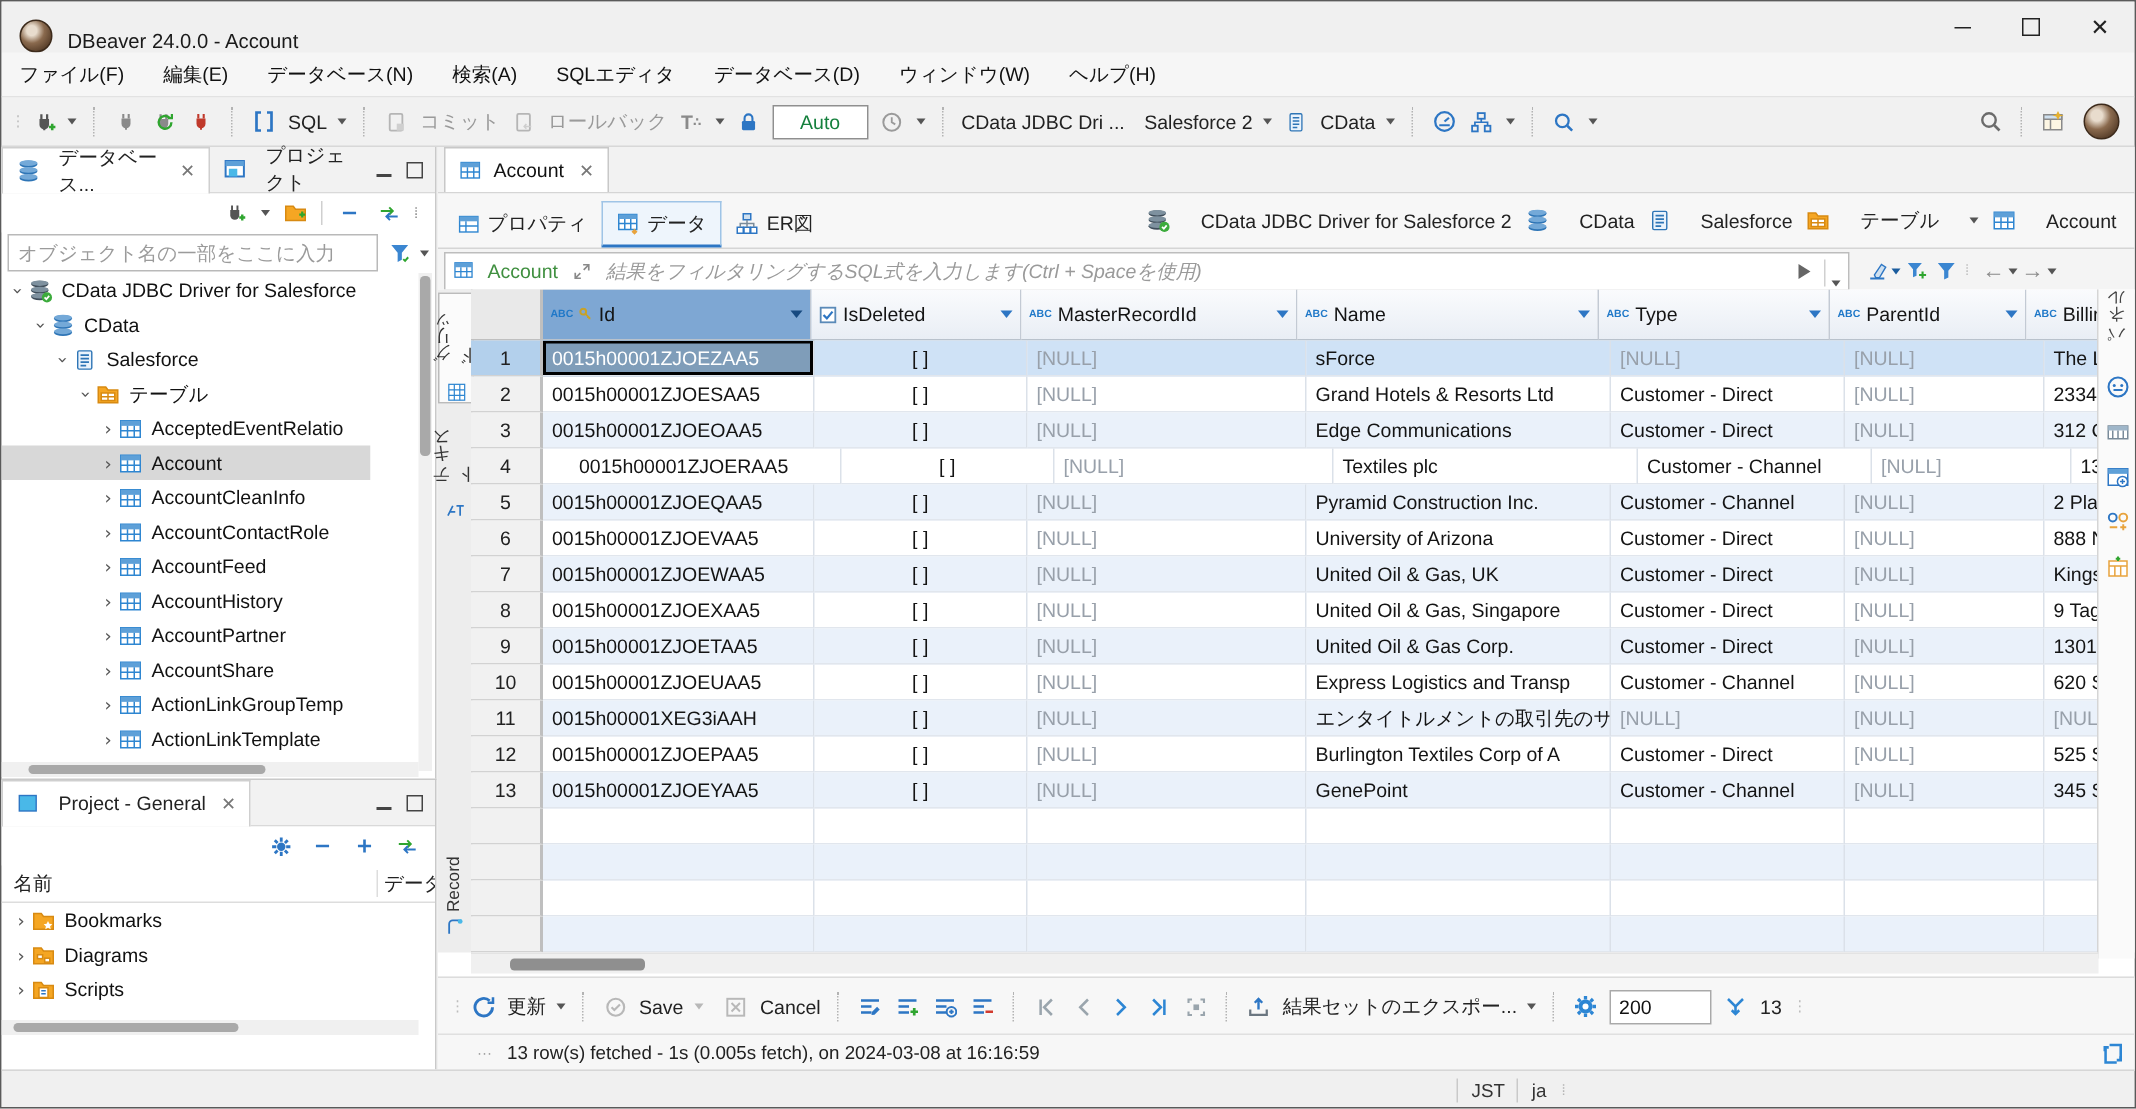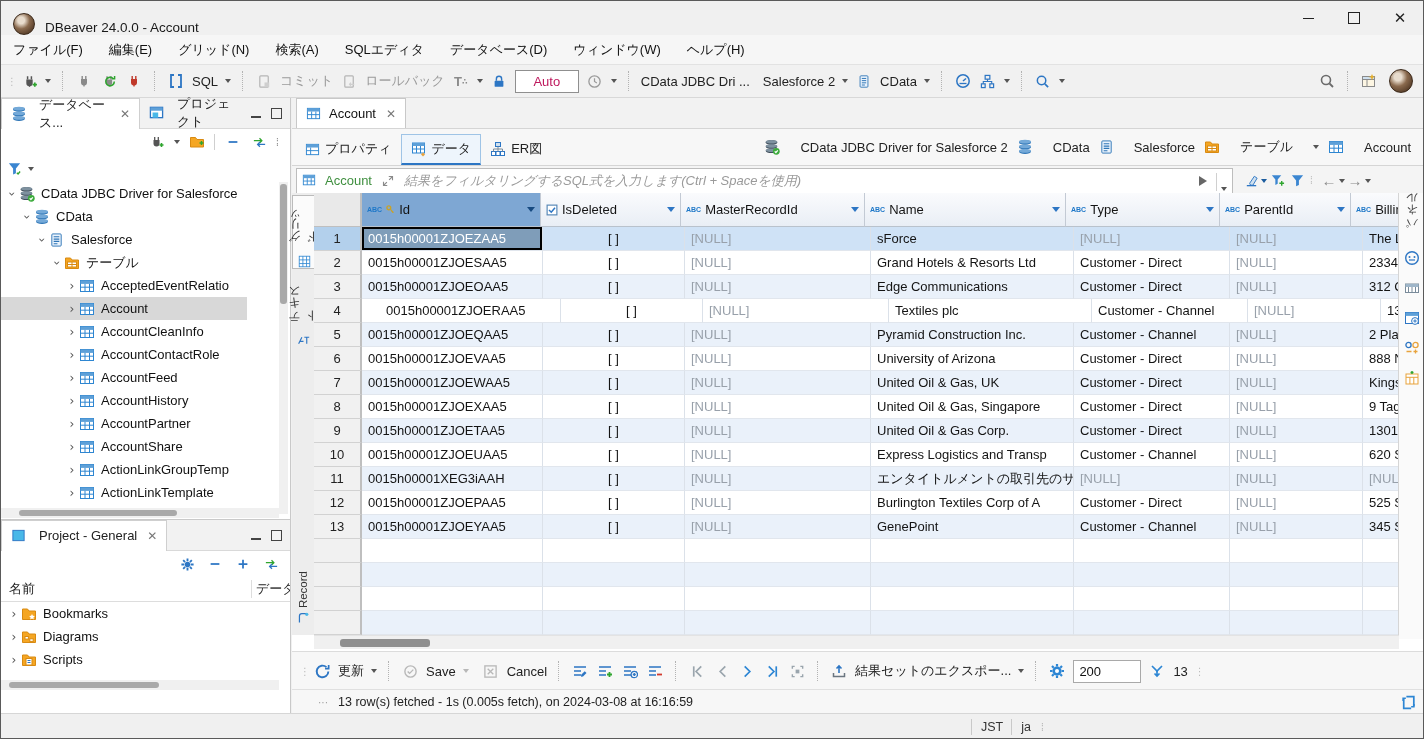--- a/index.html
+++ b/index.html
@@ -15,21 +15,21 @@
   #menubar{left:0;top:34px;width:100%;height:30px;background:#f6f6f6;border-bottom:1px solid #e2e2e2;padding-left:12px;display:flex;align-items:center;gap:26px;}
   .menu-item{font-size:13px;color:#111;}
   
   #toolbar{left:0;top:64px;width:100%;height:33px;background:#f1f1f1;border-bottom:1px solid #d8d8d8;display:flex;align-items:center;padding:0 6px;gap:7px;}
   .tsep{width:1px;height:20px;border-left:1px dotted #b3b3b3;margin:0 4px;flex:none;}
   .tico{width:18px;height:18px;display:flex;align-items:center;justify-content:center;flex:none;}
   .tlabel{font-size:13px;color:#222;white-space:nowrap;}
   .tdim{color:#9a9a9a;}
   .caret{width:0;height:0;border-left:3.5px solid transparent;border-right:3.5px solid transparent;border-top:4.5px solid #555;display:inline-block;flex:none;}
   .caret.blue{border-top-color:#1b5c9e;}
-  #autobox{width:62px;height:21px;border:1px solid #8f8f8f;background:#fff;text-align:center;font-size:13px;line-height:21px;color:#be185d;}
+  #autobox{width:62px;height:21px;border:1px solid #8f8f8f;background:#fff;text-align:center;font-size:13px;line-height:21px;color:#15803d;}
   .handle{color:#bdbdbd;font-size:10px;letter-spacing:0;width:6px;line-height:5px;flex:none;}
   
   #sidebar{left:0;top:97px;width:290px;height:421px;background:#fff;border-right:1px solid #c9c9c9;}
   .ptabrow{height:30px;background:#f2f2f2;border-bottom:1px solid #d9d9d9;display:flex;align-items:center;}
   .ptab{height:30px;display:flex;align-items:center;gap:6px;padding:0 9px;font-size:13px;color:#222;}
   .ptab.active{background:#fff;border:1px solid #cfcfcf;border-bottom:none;align-items:center;}
   .xclose{color:#777;font-size:12px;margin-left:4px;}
   .mmicons{margin-left:auto;display:flex;gap:10px;padding-right:8px;}
   .mini-sq{width:9px;height:9px;border:1.4px solid #444;}
   .mini-dash{width:10px;height:3px;border-bottom:2px solid #444;margin-top:5px;}
@@ -117,21 +117,21 @@
       <div class="wbtn">
           <div style="width:10px;height:10px;border:1.4px solid #222"></div>
         </div>
       <div class="wbtn" style="font-size:15px;">✕</div>
     </div>
   </div>
 
   <div id="menubar" class="abs">
       <span class="menu-item">ファイル(F)</span>
       <span class="menu-item">編集(E)</span>
-      <span class="menu-item">グリッド(N)</span>
+      <span class="menu-item">データベース(N)</span>
       <span class="menu-item">検索(A)</span>
       <span class="menu-item">SQLエディタ</span>
       <span class="menu-item">データベース(D)</span>
       <span class="menu-item">ウィンドウ(W)</span>
       <span class="menu-item">ヘルプ(H)</span>
     </div>
 
   <div id="toolbar" class="abs">
     <span class="handle">⋮</span>
     <span class="tico">
@@ -319,20 +319,21 @@
         </span>
       <span class="tico">
           <svg width="15" height="15" viewBox="0 0 16 16">
             <path d="M2 6h8M8 3.5 10.5 6 8 8.5" stroke="#2fa52f" stroke-width="1.4" fill="none"></path>
             <path d="M14 10H6M8.5 7.5 6 10l2.5 2.5" stroke="#2d76c4" stroke-width="1.4" fill="none"></path>
           </svg>
         </span>
       <span class="handle" style="color:#888">⁞</span>
     </div>
     <div id="navfilterrow">
+      <input id="navfilter" placeholder="オブジェクト名の一部をここに入力" style="">
       <span class="tico">
           <svg width="15" height="15" viewBox="0 0 16 16">
             <path d="M2 2.5h12L9.5 8v5l-3 1.5V8z" fill="#3b86d1"></path>
             <path d="M10.5 12.5l1.3 1.3 2.2-2.6" stroke="#2fa52f" stroke-width="1.4" fill="none"></path>
           </svg>
         </span>
       <span class="caret"></span>
     </div>
     <div id="navtree">
         <div class="tree-row" style="padding-left: 4px;">

